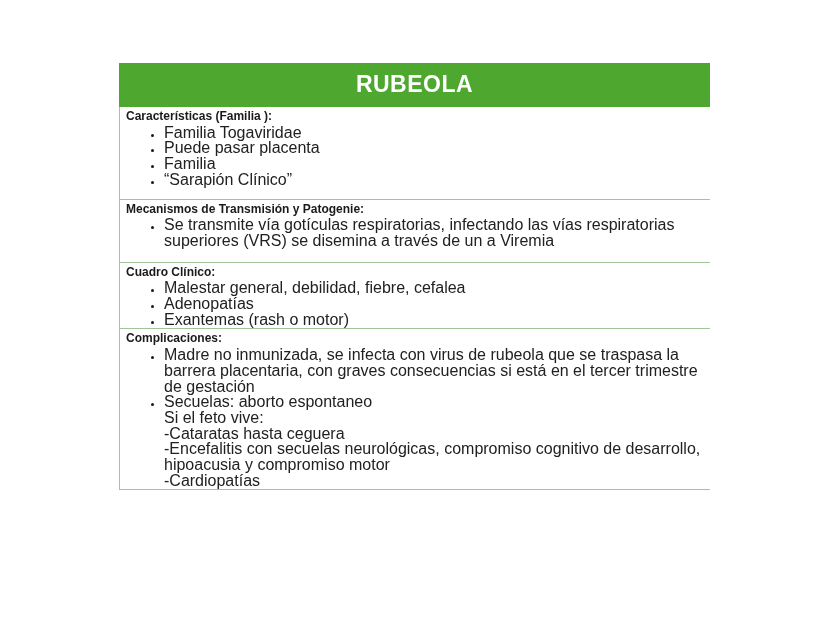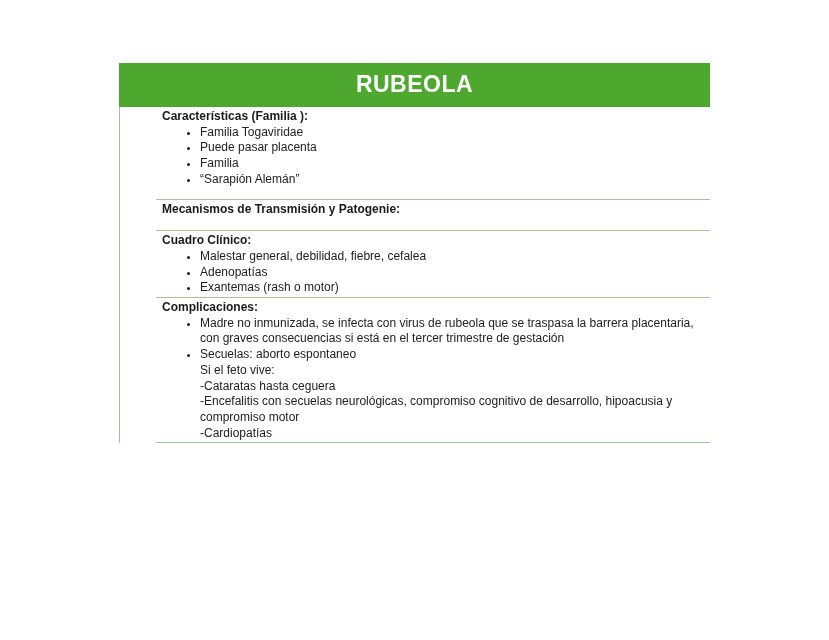--- a/index.html
+++ b/index.html
@@ -28,41 +28,40 @@
   .title-text {
     color: #ffffff;
     font-size: 23px;
     font-weight: bold;
     letter-spacing: 0.5px;
     line-height: 1;
     padding-bottom: 2px;
   }
   .table-body {
     border-left: 1px solid #A3C496;
-    padding-left: 36px;
   }
   .section {
     border-bottom: 1px solid #A3C496;
     padding: 2px 6px 1px 6px;
   }
   .section:nth-child(1) { padding-bottom: 11px; }
   .section:nth-child(2) { padding-bottom: 13px; }
   .section-heading {
     font-size: 12px;
     font-weight: bold;
     color: #1a1a1a;
     line-height: 15.7px;
   }
   .bullet-list {
     list-style: disc outside;
     margin: 0;
     padding-left: 38px;
   }
   .bullet-item {
-    font-size: 12px;
+    font-size: 16px;
     color: #212121;
     line-height: 15.7px;
     white-space: pre-wrap;
     padding-right: 2px;
   }
   .bullet-item::marker {
     color: #1a1a1a;
     font-size: 11px;
   }
 </style>
@@ -74,25 +73,28 @@
     <div class="title-bar" style="background: rgb(78, 167, 46);">
       <div class="title-text" style="color: rgb(255, 255, 255);">RUBEOLA</div>
     </div>
     <div class="table-body">
         <div class="section">
           <div class="section-heading">Características (Familia ):</div>
           <ul class="bullet-list">
             <li class="bullet-item">Familia Togaviridae</li>
             <li class="bullet-item">Puede pasar placenta</li>
             <li class="bullet-item">Familia</li>
-            <li class="bullet-item">“Sarapión Alemán”</li>
+            <li class="bullet-item">“Sarapión Clínico”</li>
           </ul>
         </div>
         <div class="section">
           <div class="section-heading">Mecanismos de Transmisión y Patogenie:</div>
+          <ul class="bullet-list">
+            <li class="bullet-item">Se transmite vía gotículas respiratorias, infectando las vías respiratorias superiores (VRS) se disemina a través de un a Viremia</li>
+          </ul>
         </div>
         <div class="section">
           <div class="section-heading">Cuadro Clínico:</div>
           <ul class="bullet-list">
             <li class="bullet-item">Malestar general, debilidad, fiebre, cefalea</li>
             <li class="bullet-item">Adenopatías</li>
             <li class="bullet-item">Exantemas (rash o motor)</li>
           </ul>
         </div>
         <div class="section">

